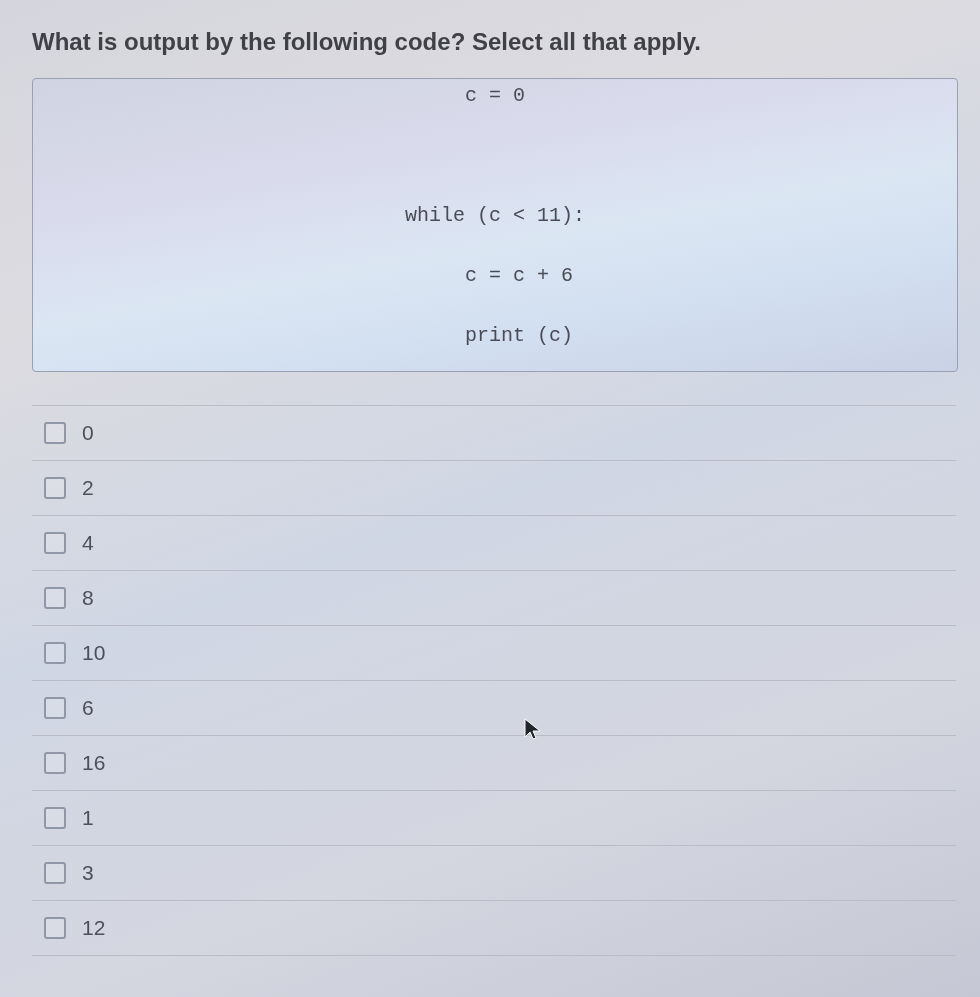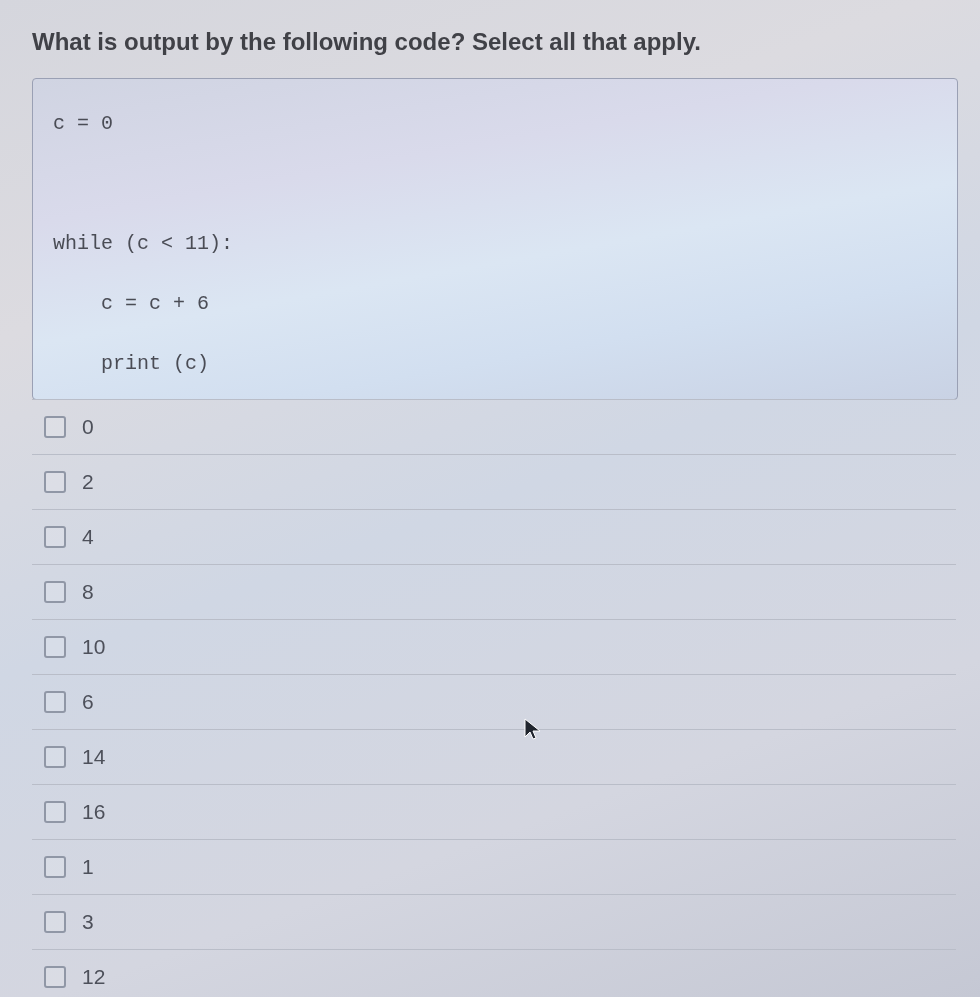--- a/index.html
+++ b/index.html
@@ -22,26 +22,28 @@
   .question {
     font-size: 24px;
     font-weight: 700;
     color: #404147;
     margin: 8px 0 22px 0;
   }
   .code-block {
     background: linear-gradient(170deg, #d0d4e2 0%, #d9daeb 30%, #dbe6f3 55%, #d2dff0 75%, #c9d2e4 100%);
     border: 1px solid #9aa0b4;
     border-radius: 4px;
-    padding: 30px 20px 20px 20px;
+    padding: 2px 20px 20px 20px;
     font-family: "Courier New", Courier, monospace;
     font-size: 20px;
     line-height: 1.5;
     color: #4a4c55;
     white-space: pre;
+    margin-bottom: 34px;
+    text-align: center;
   }
   .options {
     margin: 0 2px 0 0;
   }
   .option-row {
     display: flex;
     align-items: center;
     height: 54px;
     border-top: 1px solid #b9bdc8;
     border-bottom: 1px solid #b9bdc8;
@@ -108,24 +110,20 @@
     <div class="option-row">
       <div class="cbx"></div>
       <span class="opt-label">10</span>
     </div>
     <div class="option-row">
       <div class="cbx"></div>
       <span class="opt-label">6</span>
     </div>
     <div class="option-row">
       <div class="cbx"></div>
-      <span class="opt-label">14</span>
-    </div>
-    <div class="option-row">
-      <div class="cbx"></div>
       <span class="opt-label">16</span>
     </div>
     <div class="option-row">
       <div class="cbx"></div>
       <span class="opt-label">1</span>
     </div>
     <div class="option-row">
       <div class="cbx"></div>
       <span class="opt-label">3</span>
     </div>

